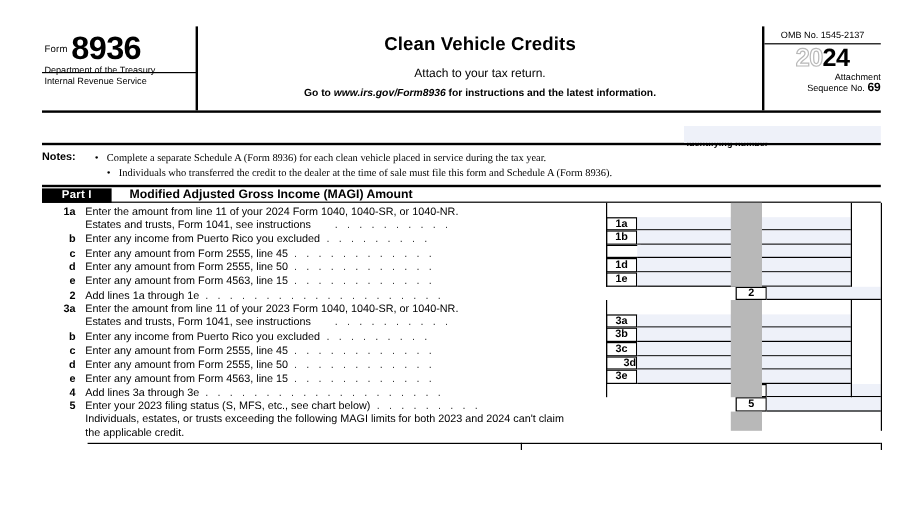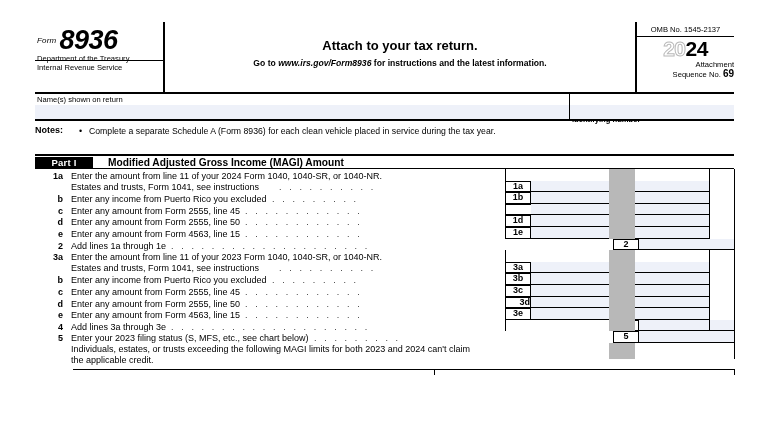--- a/index.html
+++ b/index.html
@@ -17,32 +17,32 @@
     width: 699px;
     height: 412px;
   }
 
   
   .hdr { position: relative; height: 72px; border-bottom: 2px solid #000; }
   .hdr-left {
     position: absolute; left: 0; top: 0; width: 130px; height: 100%;
     border-right: 2px solid #000;
   }
-  .form-no-row { position: absolute; left: 2px; top: 3px; white-space: nowrap; font-style: italic; }
+  .form-no-row { position: absolute; left: 2px; top: 3px; white-space: nowrap; }
   .lbl-form { font-size: 8px; letter-spacing: .2px; vertical-align: 6px; }
   .form-num { font-size: 27px; font-weight: bold; letter-spacing: -.5px; margin-left: 3px; }
   .dept { position: absolute; left: 2px; top: 32px; font-size: 7.6px; line-height: 9.4px; }
   .dept-rule { position:absolute; left:0; top:38px; width:130px; height:1px; background:#000; }
 
   .hdr-mid {
     position: absolute; left: 130px; top: 0; width: 470px; height: 100%;
     text-align: center; padding-top: 7px;
   }
   .title { font-size: 15.5px; font-weight: bold; letter-spacing: .1px; }
-  .sub1 { font-size: 13px; font-weight: bold; margin-top: 9px; }
+  .sub1 { font-size: 10px; font-weight: normal; margin-top: 9px; }
   .sub2 { font-size: 8.6px; font-weight: bold; margin-top: 5px; }
   .sub2 .it { font-style: italic; }
 
   .hdr-right {
     position: absolute; left: 600px; top: 0; width: 99px; height: 100%;
     border-left: 2px solid #000; text-align: center;
   }
   .omb { font-size: 7.6px; padding-top: 3px; }
   .omb-rule { width: 100%; height: 1px; background: #000; margin-top: 2px; }
   .year { margin-top: 1px; line-height: 1; }
@@ -62,21 +62,21 @@
   .cap { font-size: 7.6px; padding: 1px 0 0 2px; }
   .cap.b { font-weight: bold; margin-top: 20px; }
   .fillrow {
     position: absolute; left:0; right:0; top:11px; bottom:0;
     background: #eef1f9;
   }
 
   
   .notes { position: relative; height: 33px; padding-top: 4px; }
   .notes-lbl { position:absolute; left:0; top:4px; font-size:9px; font-weight:bold; }
-  .notes-list { margin-left: 44px; }
+  .notes-list { margin-left: 44px; font-family: Liberation Serif, serif; }
   .note { font-size: 8.7px; line-height: 13px; position: relative; padding-left: 10px; }
   .note:before { content: "\2022"; position: absolute; left: 0; font-size: 9px; }
   .note:nth-child(2) { margin-left: 10px; }
 
   
   .partbar { position: relative; height: 15px; border-top: 2px solid #000; border-bottom: 1px solid #000; }
   .parttag {
     position:absolute; left:0; top:1px; width:58px; height:12px;
     background:#000; color:#fff; font-size:9.5px; font-weight:bold;
     text-align:center; line-height:12px; letter-spacing: .2px;
@@ -137,50 +137,48 @@
         <span class="lbl-form">Form</span><span class="form-num">8936</span>
       </div>
       <div class="dept-rule"></div>
       <div class="dept">
         <div>Department of the Treasury</div>
         <div>Internal Revenue Service</div>
       </div>
     </div>
 
     <div class="hdr-mid">
+      <div class="title">Clean Vehicle Credits</div>
       <div class="sub1">Attach to your tax return.</div>
       <div class="sub2"><span>Go to </span><span class="it">www.irs.gov/Form8936</span><span> for instructions and the latest information.</span></div>
     </div>
 
     <div class="hdr-right">
       <div class="omb">OMB No. 1545-2137</div>
       <div class="omb-rule"></div>
       <div class="year"><span class="pale">20</span><span class="bold">24</span></div>
       <div class="attach">
         <div>Attachment</div>
         <div><span>Sequence No.</span> <span class="seqno">69</span></div>
       </div>
     </div>
   </div>
 
   <div class="namerow">
-    <div class="name-cell">
-      <div class="cap">Name(s) shown on return</div>
-      <div class="fillrow"></div>
-    </div>
     <div class="id-cell">
       <div class="cap b">Identifying number</div>
       <div class="fillrow"></div>
     </div>
   </div>
 
   <div class="notes">
     <div class="notes-lbl">Notes:</div>
     <div class="notes-list">
       <div class="note">Complete a separate Schedule A (Form 8936) for each clean vehicle placed in service during the tax year.</div>
+      <div class="note">Individuals who transferred the credit to the dealer at the time of sale must file this form and Schedule A (Form 8936).</div>
     </div>
   </div>
 
   <div class="partbar">
     <div class="parttag">Part I</div>
     <div class="parttitle">Modified Adjusted Gross Income (MAGI) Amount</div>
   </div>
 
   <div class="body" id="lines-body" style="height: 174px;">
       <div class="row" style="position: absolute; left: 0px; top: 0px; width: 699px; height: 23.2px;">

